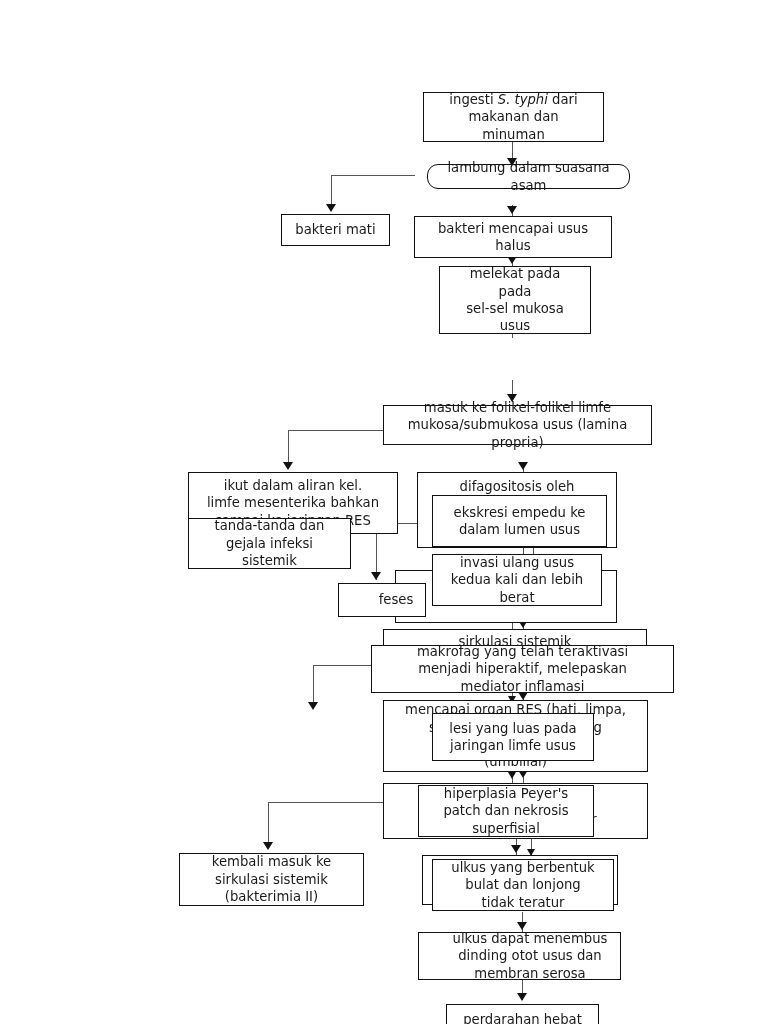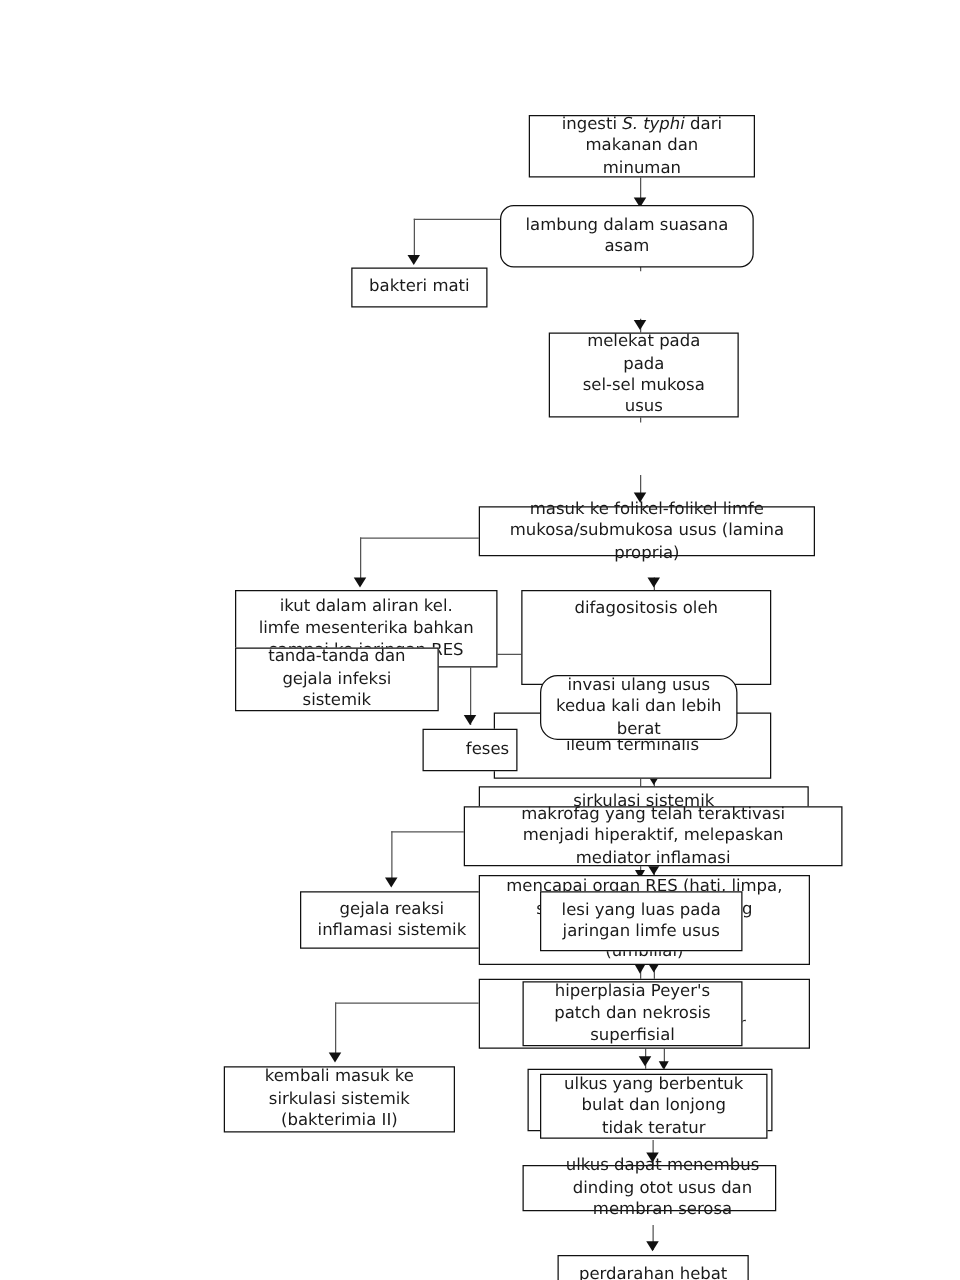--- a/index.html
+++ b/index.html
@@ -119,63 +119,65 @@
 
   <div class="vline" style="left:494px;top:980px;height:20px;"></div>
   <div class="arrow" style="left:489px;top:993px;"></div>
 
   <div class="node" style="left:395px;top:92px;width:181px;height:50px;">
     <span>ingesti <i>S. typhi</i> dari
 makanan dan
 minuman</span>
   </div>
 
-  <div class="node" style="left:372px;top:164px;width:203px;height:50px;border-radius:11px;">lambung dalam suasana
+  <div class="node" style="left:399px;top:164px;width:203px;height:25px;border-radius:11px;">lambung dalam suasana
 asam</div>
 
   <div class="node" style="left:253px;top:214px;width:109px;height:32px;">bakteri mati</div>
 
+  <div class="node" style="left:386px;top:216px;width:198px;height:42px;">bakteri mencapai usus
+halus</div>
 
   <div class="node" style="left:411px;top:266px;width:152px;height:68px;">melekat pada
 pada
 sel-sel mukosa
 usus</div>
 
 
   <div class="node" style="left:355px;top:405px;width:269px;height:40px;">masuk ke folikel-folikel limfe
 mukosa/submukosa usus (lamina
 propria)</div>
 
   <div class="node" style="left:160px;top:472px;width:210px;height:62px;">ikut dalam aliran kel.
 limfe mesenterika bahkan
 sampai ke jaringan RES</div>
 
   <div class="node" style="left:389px;top:472px;width:200px;height:76px;align-items:flex-start;padding-top:5px;">difagositosis oleh</div>
 
+  <div class="node" style="left:404px;top:495px;width:175px;height:52px;">ekskresi empedu ke
+dalam lumen usus</div>
 
   <div class="node" style="left:160px;top:518px;width:163px;height:51px;">tanda-tanda dan
 gejala infeksi
 sistemik</div>
 
   <div class="node" style="left:367px;top:570px;width:222px;height:53px;">ileum terminalis</div>
 
-  <div class="node" style="left:310px;top:583px;width:76px;height:34px;padding-left:32px;">feses</div>
-
-  <div class="node" style="left:404px;top:540px;width:158px;height:52px;border-radius:14px;">invasi ulang usus
+  <div class="node" style="left:310px;top:583px;width:88px;height:34px;padding-left:32px;">feses</div>
+
+  <div class="node" style="left:404px;top:554px;width:170px;height:52px;">invasi ulang usus
 kedua kali dan lebih
 berat</div>
 
   <div class="node" style="left:355px;top:629px;width:264px;height:42px;align-items:flex-start;padding-top:3px;">sirkulasi sistemik</div>
 
   <div class="node" style="left:343px;top:645px;width:303px;height:48px;">makrofag yang telah teraktivasi
 menjadi hiperaktif, melepaskan
 mediator inflamasi</div>
 
-  <div class="node" style="left:212px;top:713px;width:147px;height:46px;">gejala reaksi
-inflamasi sistemik</div>
 
   <div class="node" style="left:355px;top:700px;width:265px;height:72px;">mencapai organ RES (hati, limpa,
 sum-sum tulang, kandung
 empedu, ginjal, daerah
 (umbilial)</div>
 
   <div class="node" style="left:404px;top:713px;width:162px;height:48px;">lesi yang luas pada
 jaringan limfe usus</div>
 
   <div class="node" style="left:355px;top:783px;width:265px;height:56px;">menyebar dan
@@ -188,19 +190,19 @@
   <div class="node" style="left:394px;top:855px;width:196px;height:50px;">terbentuk ulkus</div>
 
   <div class="node" style="left:404px;top:859px;width:182px;height:52px;">ulkus yang berbentuk
 bulat dan lonjong
 tidak teratur</div>
 
   <div class="node" style="left:151px;top:853px;width:185px;height:53px;">kembali masuk ke
 sirkulasi sistemik
 (bakterimia II)</div>
 
-  <div class="node" style="left:390px;top:932px;width:203px;height:37px;padding-left:25px;">ulkus dapat menembus
+  <div class="node" style="left:390px;top:932px;width:203px;height:48px;padding-left:25px;">ulkus dapat menembus
 dinding otot usus dan
 membran serosa</div>
 
   <div class="node" style="left:418px;top:1004px;width:153px;height:32px;">perdarahan hebat</div>
 
 </div>
 
 </body></html>

